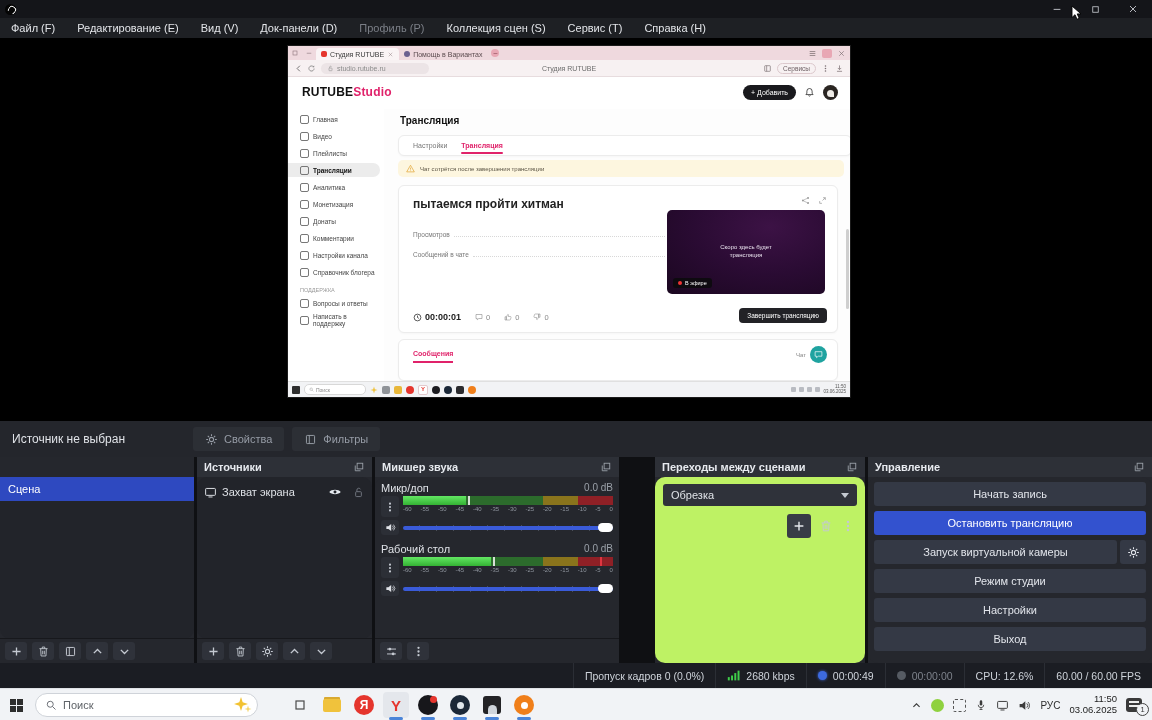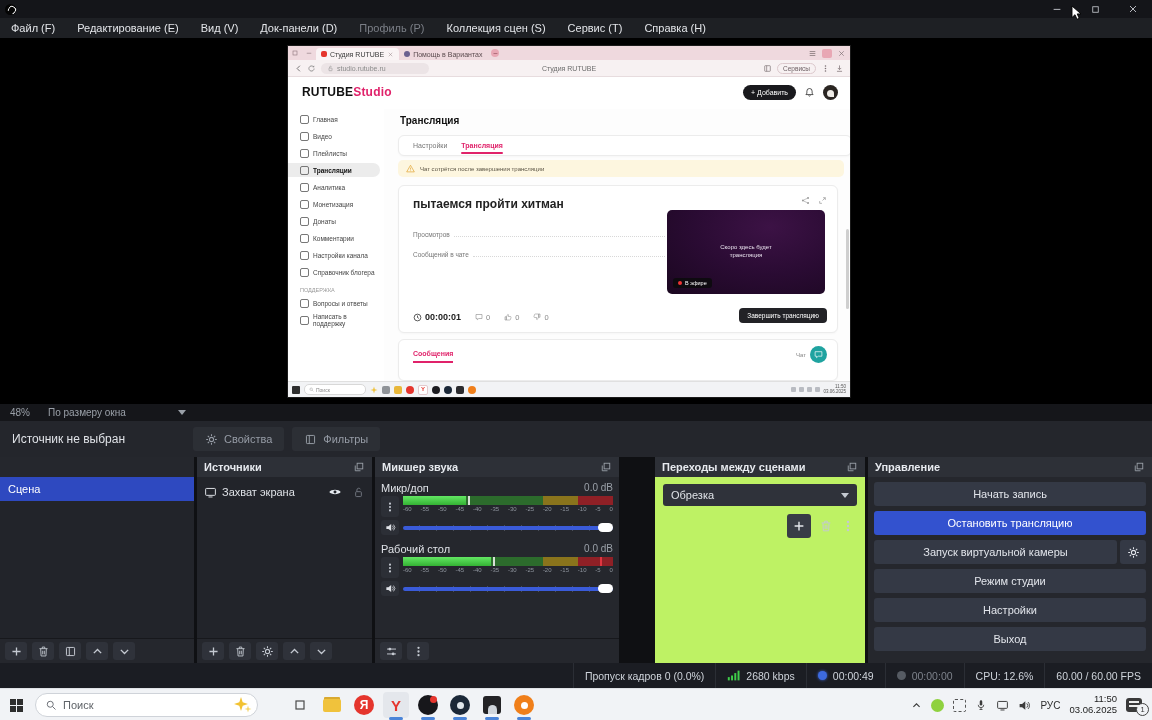--- a/index.html
+++ b/index.html
@@ -93,21 +93,21 @@
   #zoombar .caret{width:0;height:0;border-left:4px solid transparent;border-right:4px solid transparent;border-top:5px solid #9aa0a8;margin-left:52px;}
   #srcrow{left:0;top:421px;width:1152px;height:36px;background:#24262c;display:flex;align-items:center;}
   #srclabel{margin-left:12px;color:#dfe2e7;font-size:12px;}
   .srcbtn{height:24px;background:#2c2f35;border-radius:3px;display:flex;align-items:center;gap:6px;padding:0 12px;color:#969ca6;font-size:11px;}
 
   
   #docks{left:0;top:457px;width:1152px;height:206px;background:#0f1013;}
   .panel{position:absolute;top:0;height:206px;background:#25272d;}
   .phead{height:20px;background:#2d3037;display:flex;align-items:center;padding:0 7px;color:#e7eaef;font-size:11px;font-weight:bold;}
   .phead .pop{margin-left:auto;color:#9aa0a8;}
-  .pbody{position:absolute;left:0;right:0;top:20px;bottom:24px;background:#22242a;}
+  .pbody{position:absolute;left:0;right:0;top:20px;bottom:24px;background:#22242a;border-radius:10px;}
   .ptool{position:absolute;left:0;right:0;bottom:0;height:24px;background:#25272d;border-top:1px solid #17181c;display:flex;align-items:center;padding-left:5px;gap:5px;}
   .tbtn{width:22px;height:18px;background:#2f323a;border-radius:3px;display:flex;align-items:center;justify-content:center;color:#c4c9d1;}
   #p-scenes{left:0;width:194px;}
   #scene-sel{height:24px;background:#2e49c0;color:#fff;font-size:11px;display:flex;align-items:center;padding-left:8px;}
   #p-sources{left:197px;width:175px;}
   #srcitem{height:22px;display:flex;align-items:center;gap:5px;padding:0 7px;color:#dfe2e7;font-size:11px;margin-top:4px;}
   #srcitem .sp{margin-left:auto;display:flex;gap:10px;align-items:center;}
   
   #p-mixer{left:375px;width:244px;}
   #p-mixer .pbody{background:#25272d;}
@@ -578,25 +578,20 @@
             <span class="mdot"></span>
           <div id="minitime">
               <div>11:50</div>
               <div>03.06.2025</div>
             </div>
         </div>
       </div>
     </div>
   </div>
 
-  <div class="abs" id="zoombar">
-    <span class="z">48%</span>
-    <span class="z" style="margin-left:18px">По размеру окна</span>
-    <span class="caret"></span>
-  </div>
 
   <div class="abs" id="srcrow">
     <span id="srclabel">Источник не выбран</span>
     <div class="srcbtn" style="margin-left:68px">
       <svg class="i" width="13" height="13">
           <use href="#i-gear"></use>
         </svg>
       <span>Свойства</span>
     </div>
     <div class="srcbtn" style="margin-left:8px">

